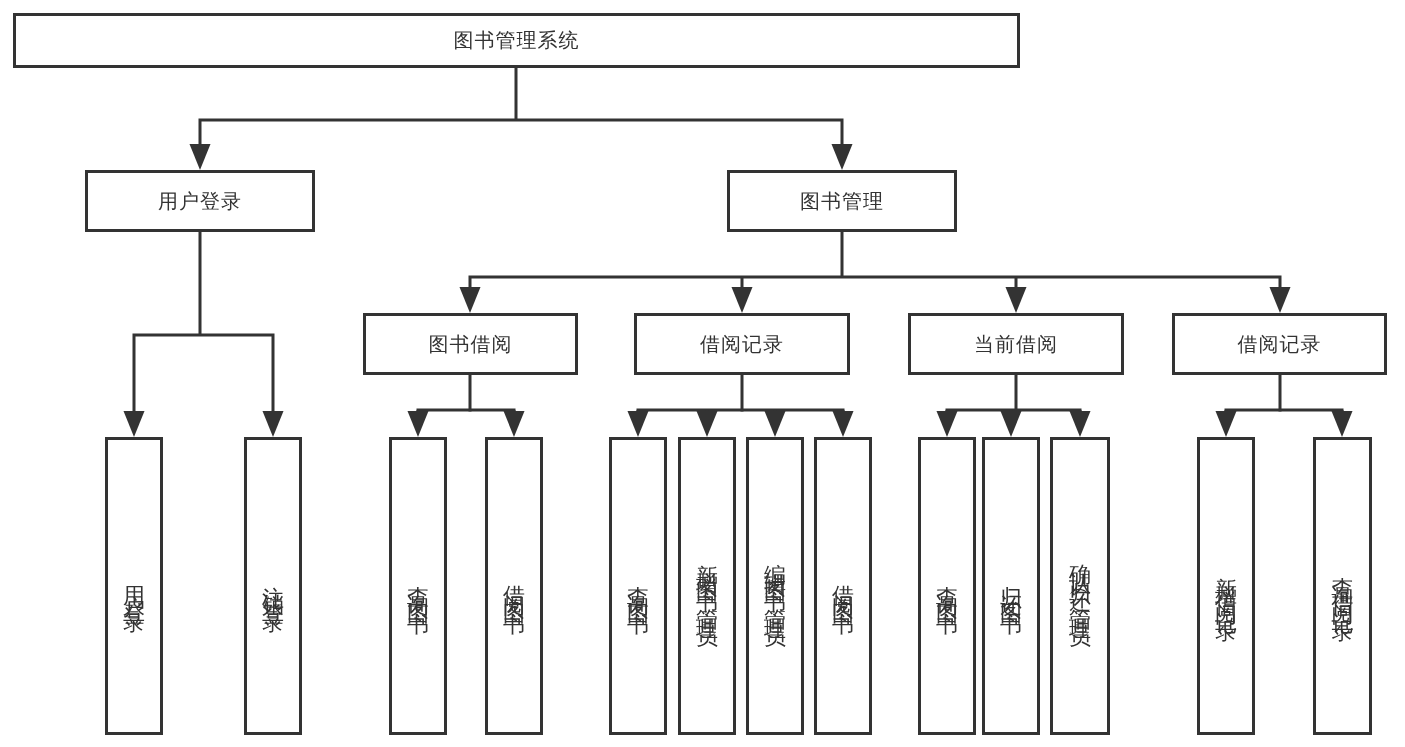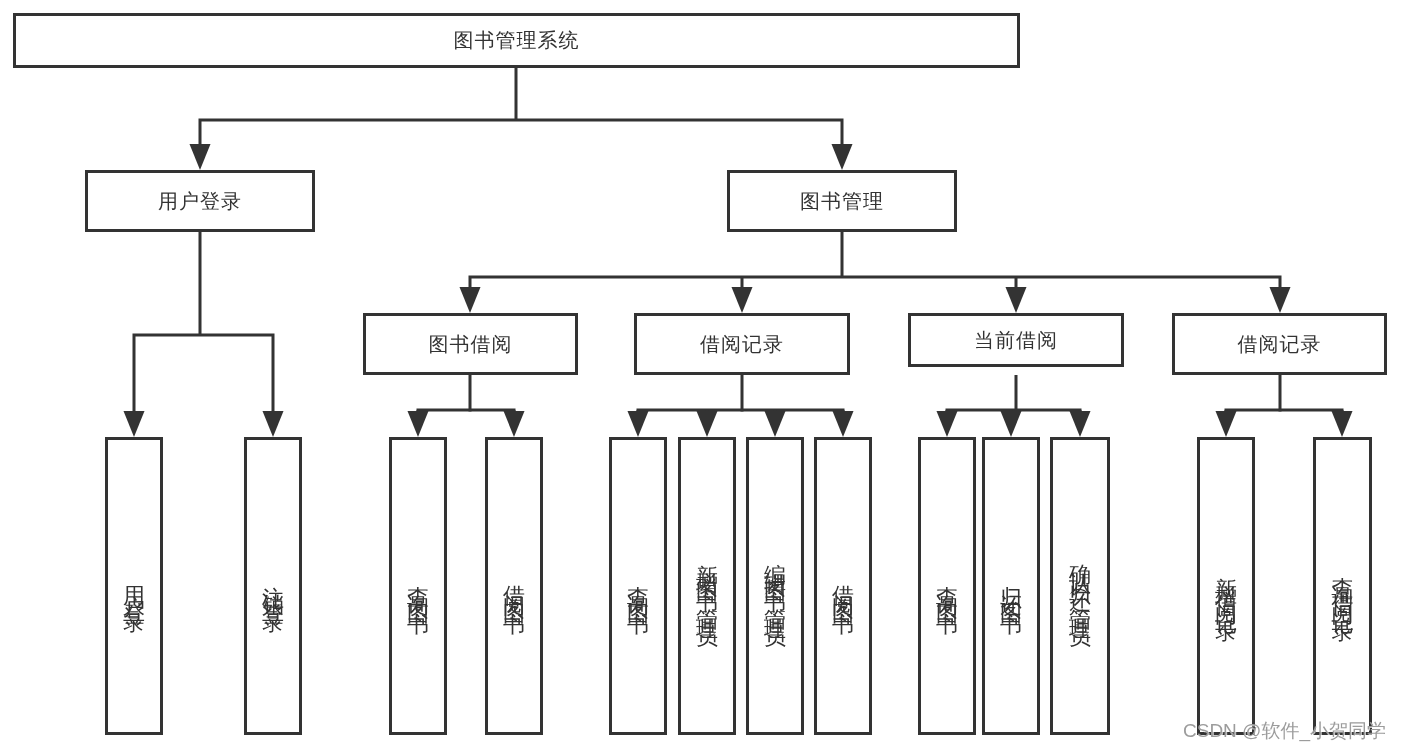--- a/index.html
+++ b/index.html
@@ -93,21 +93,21 @@
   <div class="node h" style="left:727px;top:170px;width:230px;height:62px">
     <span>图书管理</span>
   </div>
 
   <div class="node h" style="left:363px;top:313px;width:215px;height:62px">
     <span>图书借阅</span>
   </div>
   <div class="node h" style="left:634px;top:313px;width:216px;height:62px">
     <span>借阅记录</span>
   </div>
-  <div class="node h" style="left:908px;top:313px;width:216px;height:54px">
+  <div class="node h" style="left:908px;top:313px;width:216px;height:62px">
     <span>当前借阅</span>
   </div>
   <div class="node h" style="left:1172px;top:313px;width:215px;height:62px">
     <span>借阅记录</span>
   </div>
 
   <div class="node v" style="left:105px;top:437px;width:58px;height:298px">
     <span class="vt">用户登录</span>
   </div>
   <div class="node v" style="left:244px;top:437px;width:58px;height:298px">
@@ -144,15 +144,14 @@
     <span class="vt">确认归还（管理员）</span>
   </div>
 
   <div class="node v" style="left:1197px;top:437px;width:58px;height:298px">
     <span class="vt">新增借阅记录</span>
   </div>
   <div class="node v" style="left:1313px;top:437px;width:59px;height:298px">
     <span class="vt">查询借阅记录</span>
   </div>
 
-  <div class="watermark">CSDN @软件_小贺同学</div>
 
 </div>
 
 </body></html>

